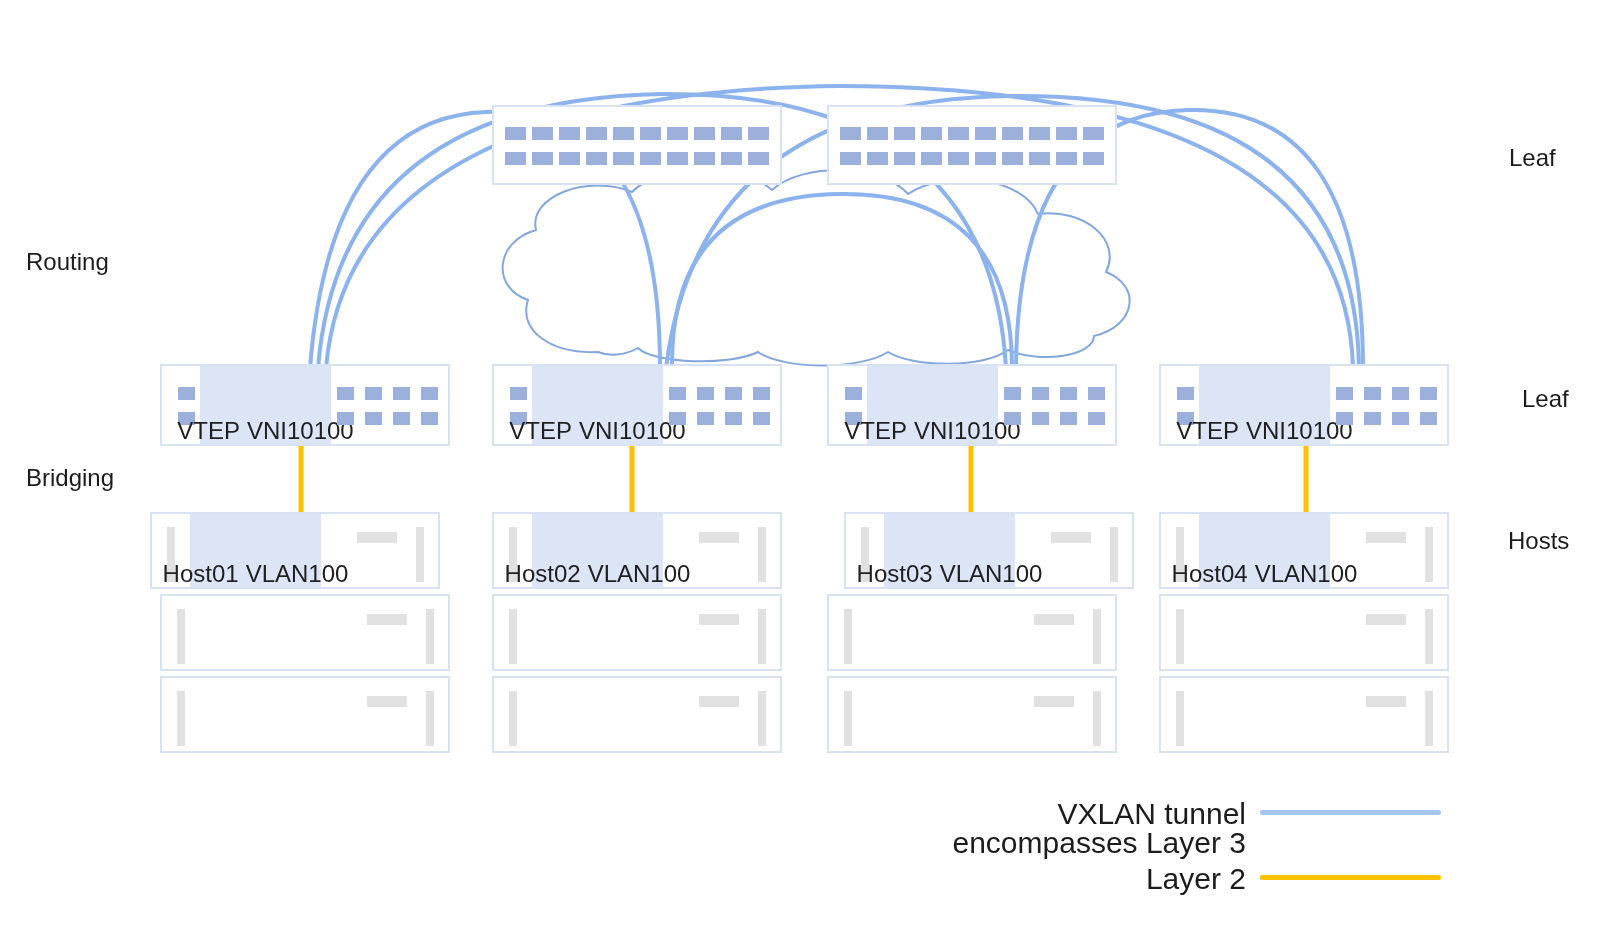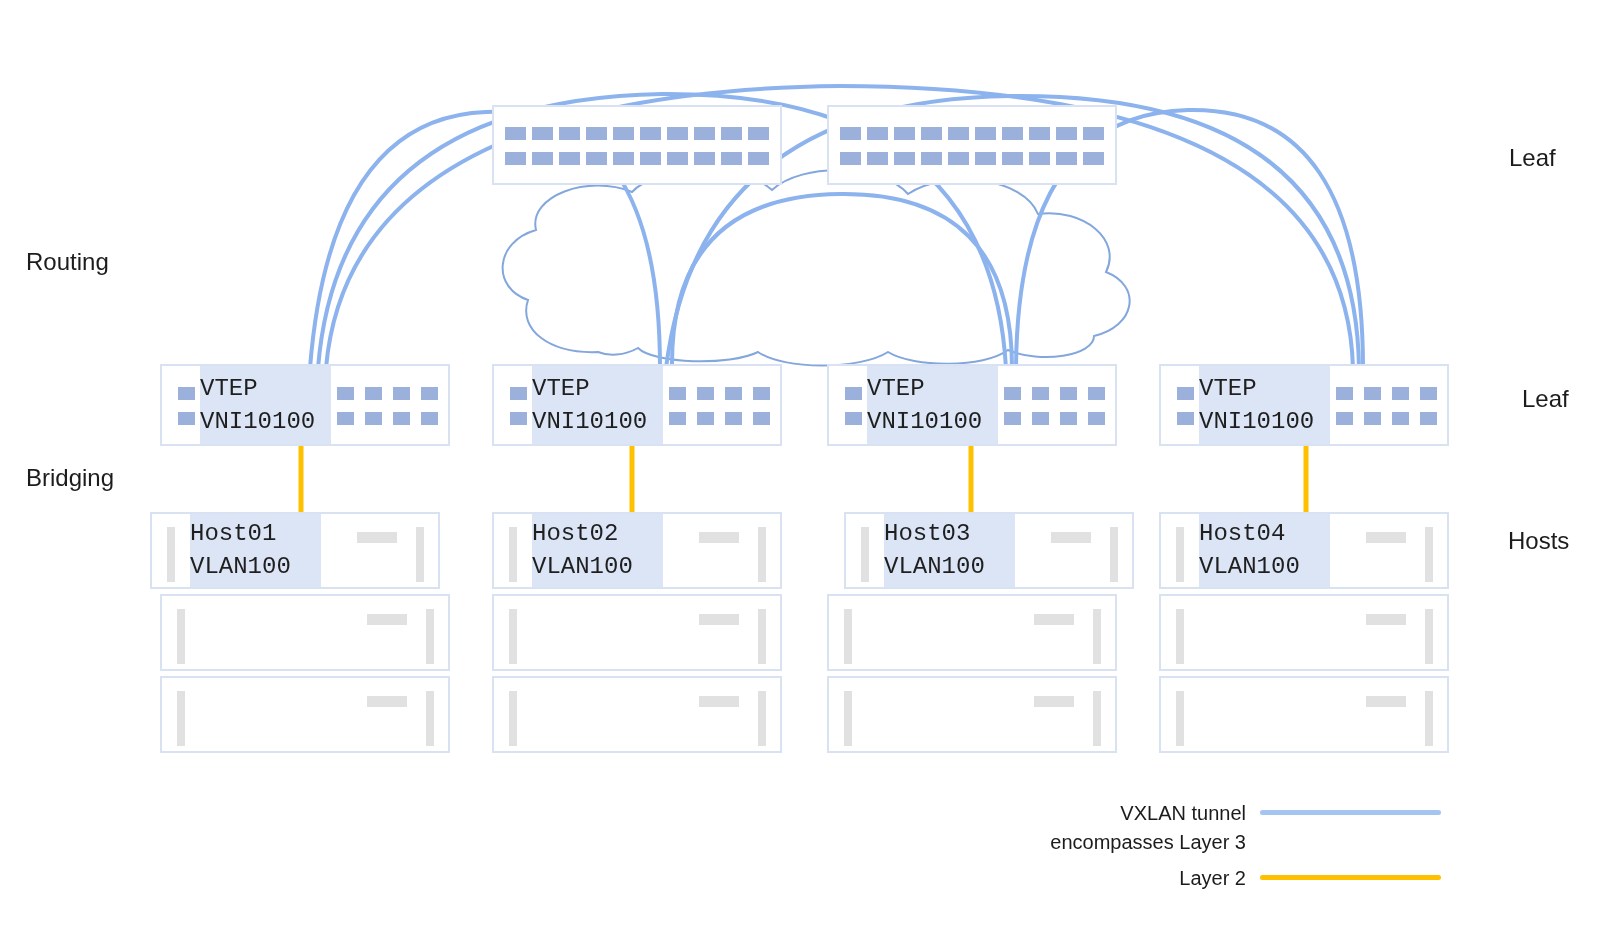--- a/index.html
+++ b/index.html
@@ -24,35 +24,35 @@
   
   .lp{position:absolute;left:16px;width:17px;height:13px;background:#9bb1db;}
   .rp{
     position:absolute;left:175px;width:101px;height:13px;
     background:repeating-linear-gradient(to right,#9bb1db 0 17px,transparent 17px 28px);
   }
 
   
   .label-area{
     position:absolute;top:0;bottom:0;left:38px;width:131px;background:#dbe5f5;
-    display:flex;flex-direction:column;align-items:flex-start;justify-content:center;
-    gap:7px;font-size:24px;line-height:26px;color:#1f1f1f;text-align:center;font-family:Liberation Mono, monospace;
+    display:flex;flex-direction:row;align-items:flex-end;justify-content:center;
+    gap:7px;font-size:24px;line-height:26px;color:#1f1f1f;text-align:center;
   }
 
   
   .vbar{position:absolute;top:13px;width:8px;height:55px;background:#e1e1e1;}
   .vbar.l{left:15px;}
   .vbar.r{left:264px;}
   .hbar{position:absolute;left:205px;top:18px;width:40px;height:11px;background:#e1e1e1;}
 
   
   .side-label{position:absolute;font-size:24px;color:#1c1c1c;white-space:nowrap;}
 
   
-  .legend-text{position:absolute;right:354px;font-size:20px;line-height:29px;
+  .legend-text{position:absolute;right:354px;font-size:30px;line-height:29px;
     text-align:right;color:#1c1c1c;white-space:nowrap;}
   .legend-line{position:absolute;left:1260px;width:181px;height:5px;border-radius:3px;}
   .legend-line.blue{background:#a6c4f0;}
   .legend-line.yellow{background:#ffc000;}
 </style>
 </head>
 <body>
 
 <div id="canvas">
 

